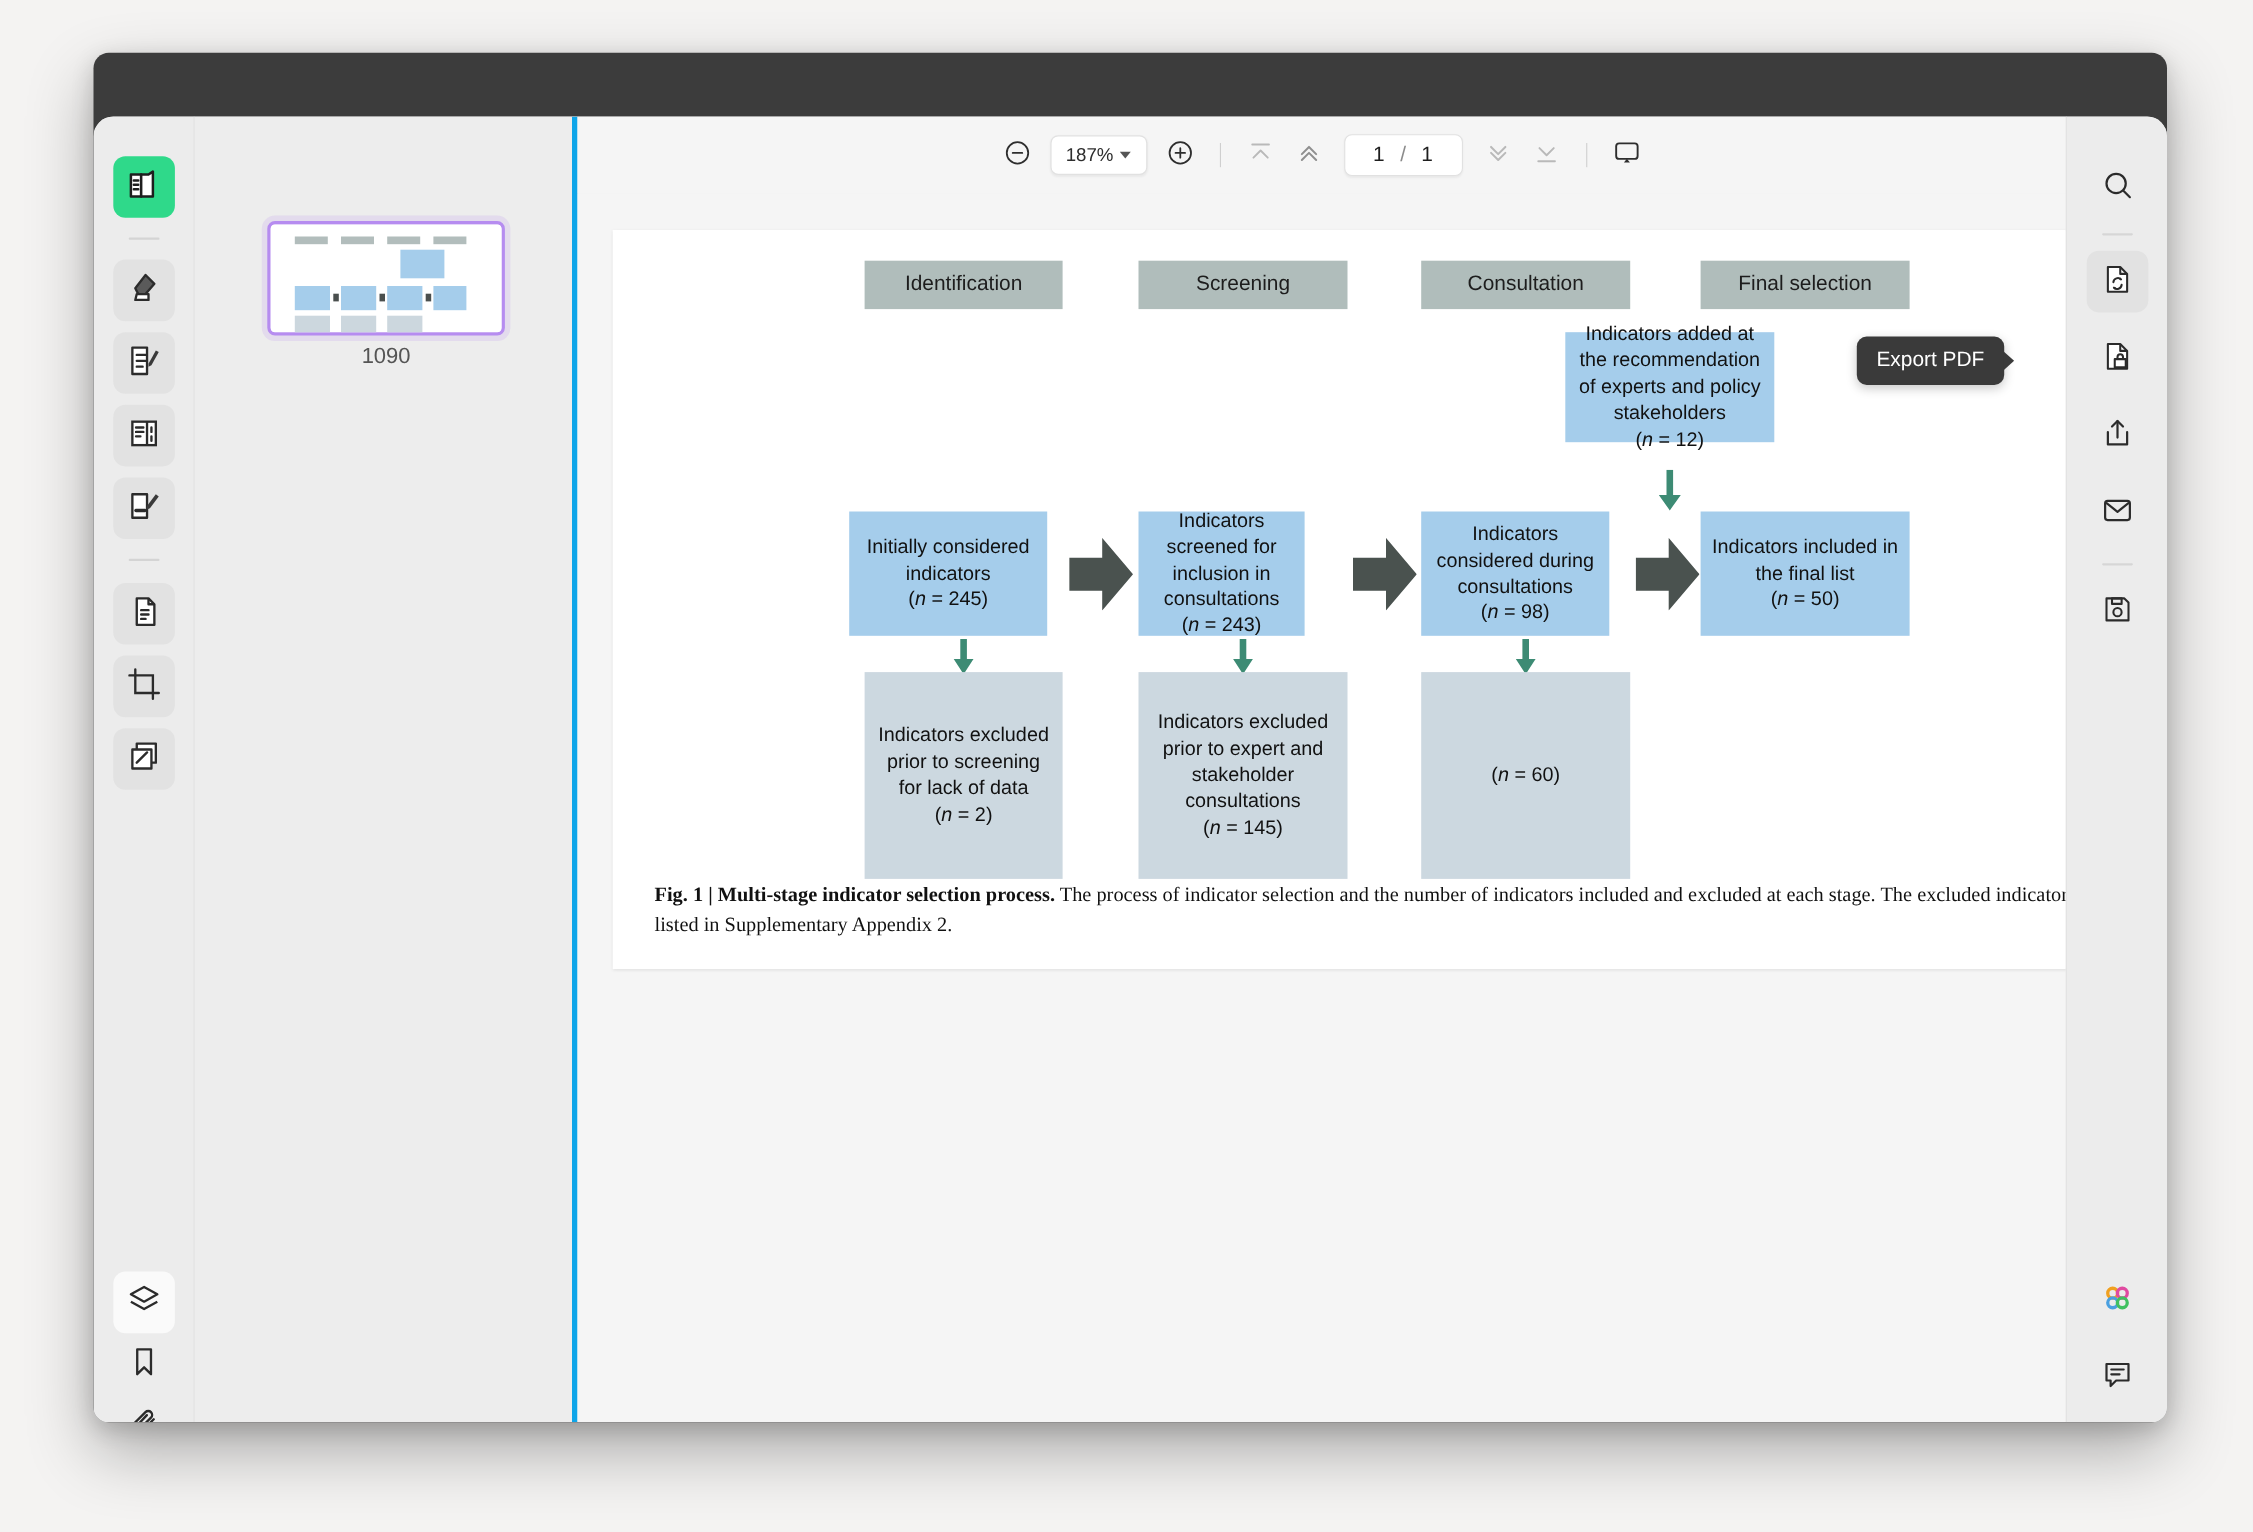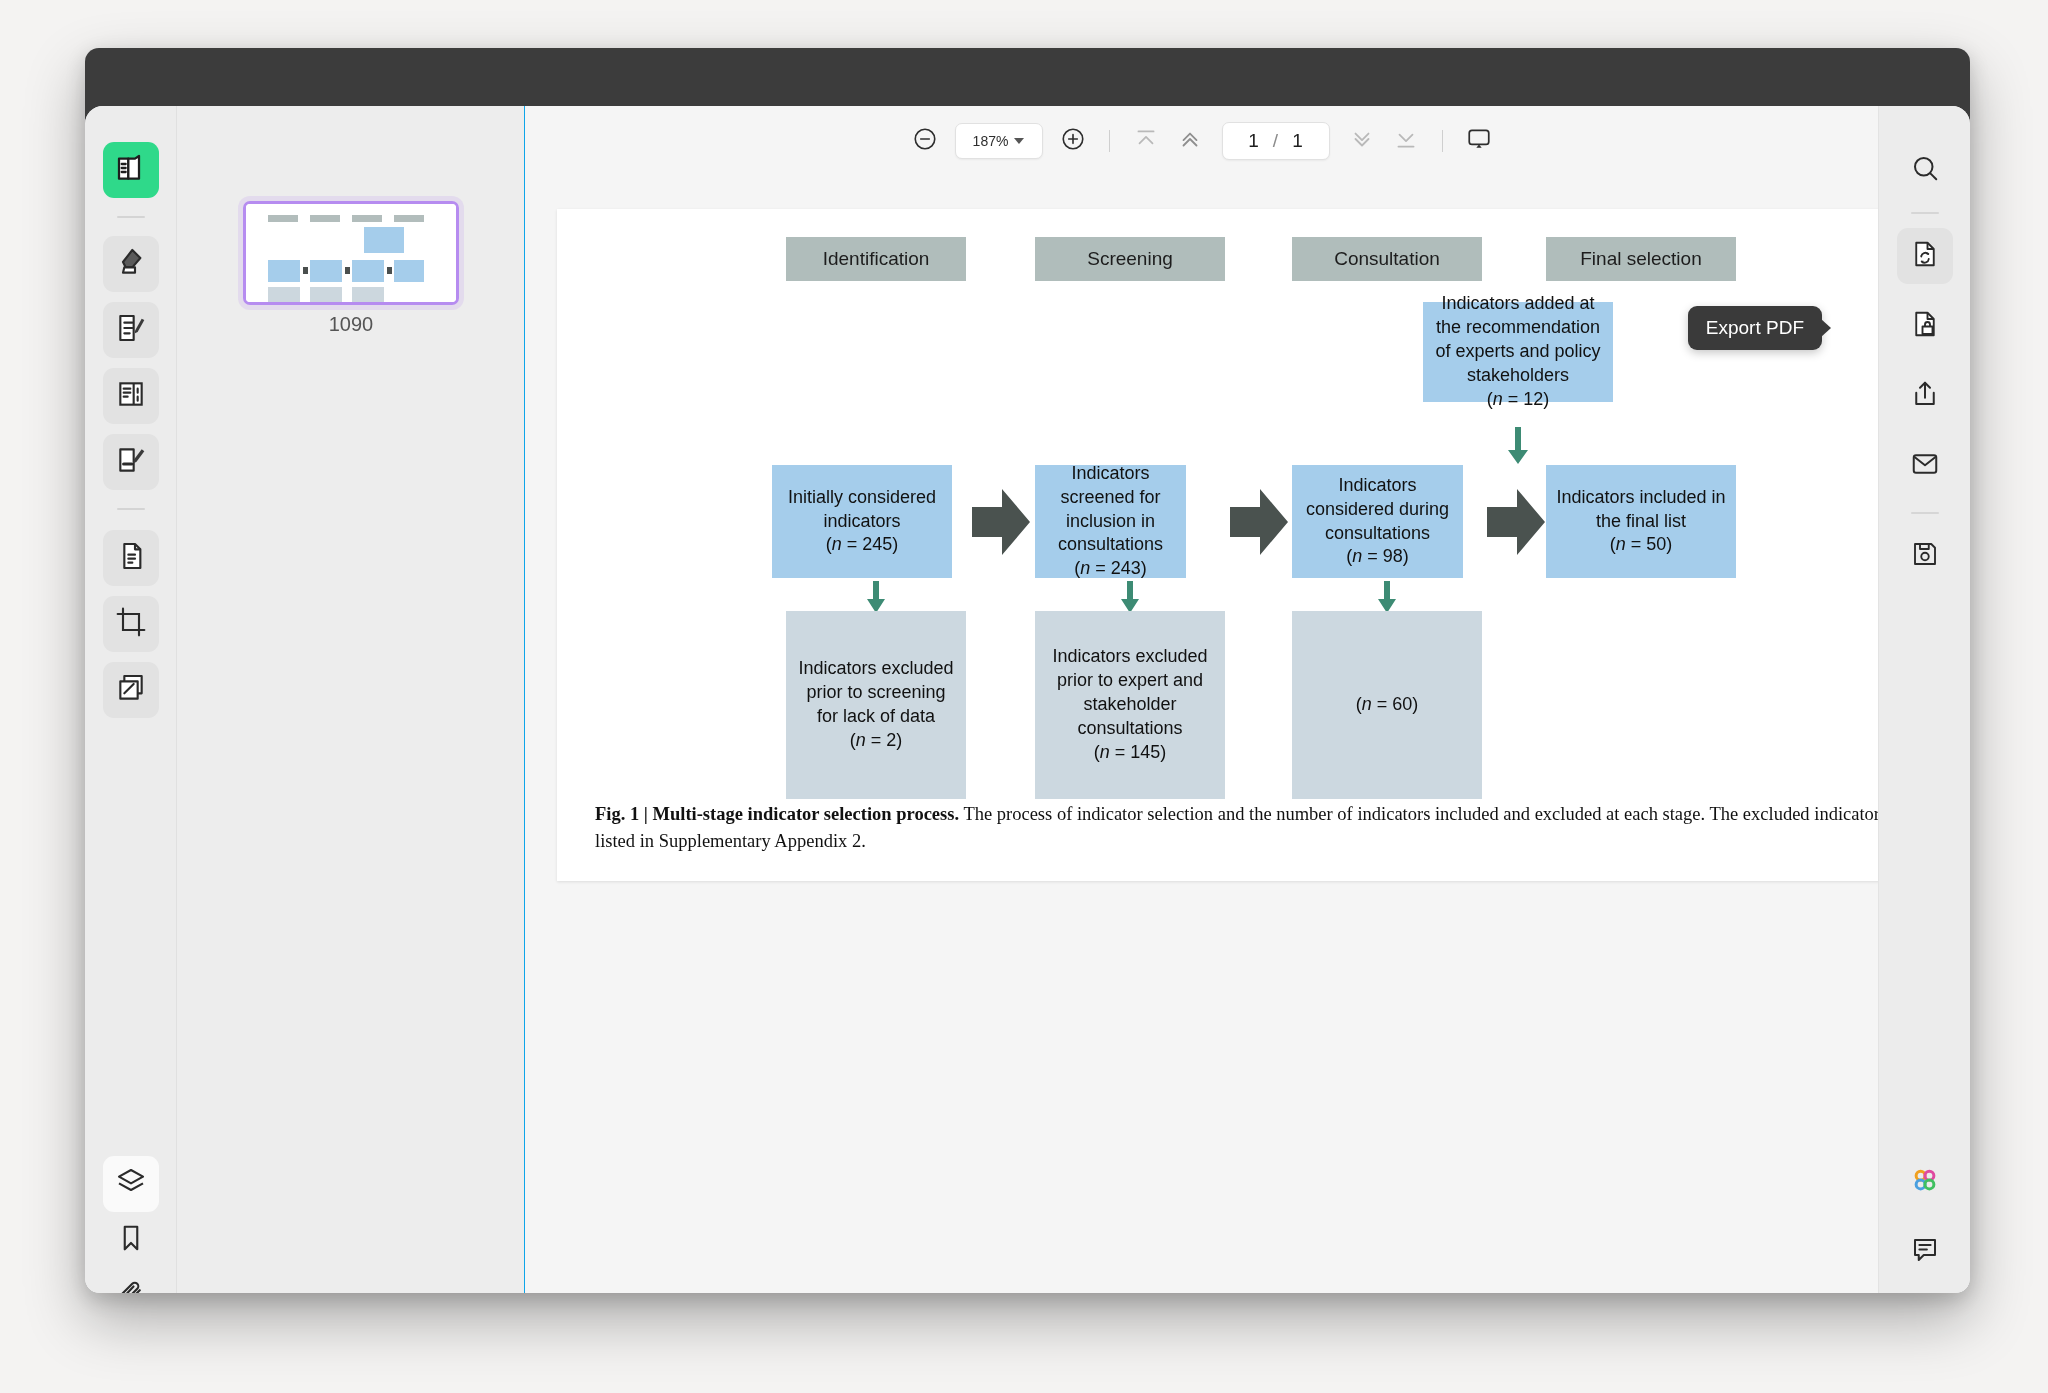--- a/index.html
+++ b/index.html
@@ -62,21 +62,21 @@
   .rail-item.active { background:#2fd98a; }
   .rail-item.soft { background:#e2e2e2; }
   .rail-item svg { width:32px; height:32px; }
   .rail-sep { position:absolute; left:32px; width:28px; height:2px; background:#d4d4d4; border-radius:1px; }
   .rail-item.plain svg { width:30px; height:30px; }
   .rail-item.white { background:#fafafa; }
 
   
   .thumbpanel {
     position:absolute; left:92px; top:0; width:348px; height:100%;
-    background:#ededed; border-right:1px solid #0ea5e9;
+    background:#ededed; border-right:5px solid #0ea5e9;
   }
   .thumb-wrap { position:absolute; left:66px; top:95px; width:216px; height:104px; }
   .thumb-frame {
     width:216px; height:104px; border:3px solid #b68cf0; border-radius:7px;
     background:#fff; box-shadow:0 0 0 5px rgba(182,140,240,.18); overflow:hidden; position:relative;
   }
   .thumb-label { position:absolute; left:0; top:112px; width:216px; text-align:center; font-size:20px; color:#555; }
 
   
   .mini { position:absolute; inset:0; background:#fff; }
@@ -88,21 +88,21 @@
   
   .toolbar {
     position:absolute; left:440px; top:0; right:92px; height:70px;
     background:#f5f5f5; display:flex; align-items:center; justify-content:center; gap:0;
   }
   .tb-btn { display:flex; align-items:center; justify-content:center; width:44px; height:44px; }
   .tb-btn svg { width:26px; height:26px; }
   .zoom-select {
     width:88px; height:36px; background:#fff; border:1px solid #e1e1e1; border-radius:7px;
     display:flex; align-items:center; justify-content:center; gap:6px; margin:0 8px;
-    font-size:14px; color:#2e2e2e; box-shadow:0 1px 2px rgba(0,0,0,.05);
+    font-size:17px; color:#2e2e2e; box-shadow:0 1px 2px rgba(0,0,0,.05);
   }
   .caret { width:0;height:0;border-left:5px solid transparent;border-right:5px solid transparent;border-top:6px solid #555; }
   .tb-sep { width:1px; height:22px; background:#cfcfcf; margin:0 14px; }
   .page-box {
     width:108px; height:38px; background:#fff; border:1px solid #e1e1e1; border-radius:7px;
     display:flex; align-items:center; justify-content:center; gap:14px;
     font-size:19px; color:#1e1e1e; margin:0 10px; box-shadow:0 1px 2px rgba(0,0,0,.05);
   }
   .page-box .slash { color:#8b8b8b; font-weight:300; }
 

